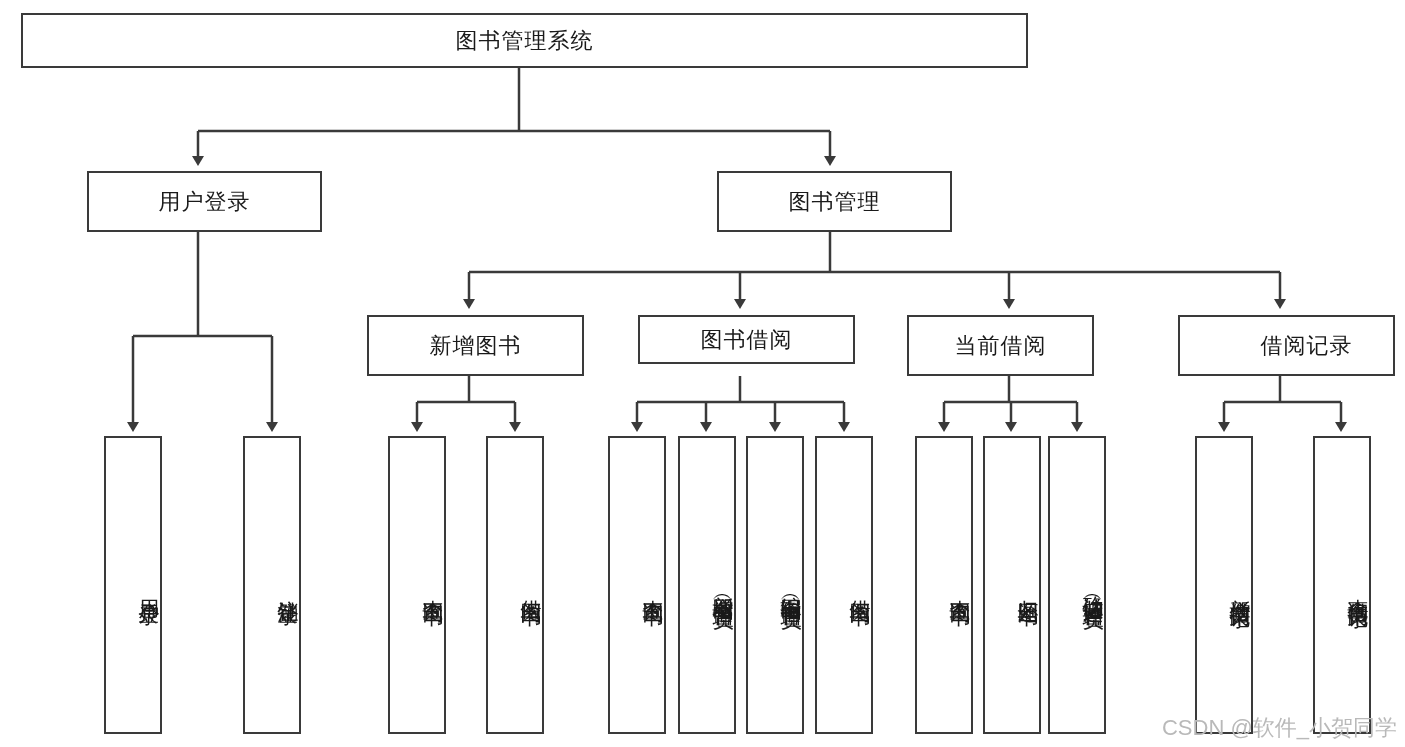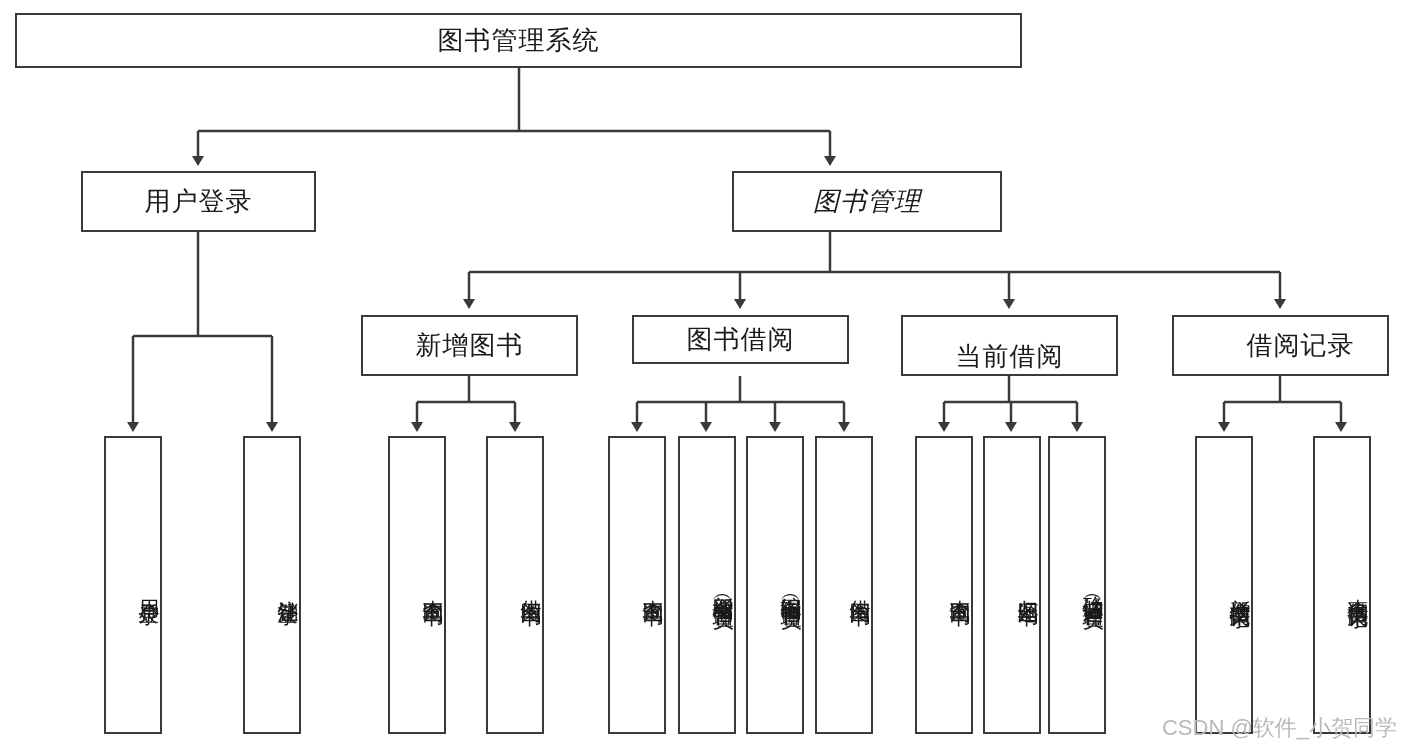--- a/index.html
+++ b/index.html
@@ -29,22 +29,23 @@
     box-sizing: border-box;
     border: 2px solid #3a3a3a;
     background: #ffffff;
     display: flex;
     align-items: center;
     justify-content: center;
     color: #1a1a1a;
     z-index: 2;
   }
   .node.horiz {
-    font-size: 26px;
+    font-size: 22px;
     letter-spacing: 1px;
+    margin-left: 6px;
   }
   .node.vert {
     writing-mode: vertical-rl;
     text-orientation: upright;
     font-size: 21px;
     letter-spacing: 2px;
     align-items: flex-start;
     justify-content: center;
     padding-top: 4px;
     line-height: 1.05;
@@ -121,31 +122,31 @@
     </g>
   </svg>
 
   <div class="node horiz" style="left:15px; top:13px; width:1007px; height:55px;">
     <span class="node-label">图书管理系统</span>
   </div>
 
   <div class="node horiz" style="left:81px; top:171px; width:235px; height:61px;">
     <span class="node-label">用户登录</span>
   </div>
-  <div class="node horiz" style="left:732px; top:171px; width:270px; height:61px;font-style:italic;">
+  <div class="node horiz" style="left:711px; top:171px; width:235px; height:61px;">
     <span class="node-label">图书管理</span>
   </div>
 
   <div class="node horiz" style="left:361px; top:315px; width:217px; height:61px;">
     <span class="node-label">新增图书</span>
   </div>
   <div class="node horiz" style="left:632px; top:315px; width:217px; height:49px;">
     <span class="node-label">图书借阅</span>
   </div>
-  <div class="node horiz" style="left:901px; top:315px; width:217px; height:61px;align-items:flex-end;">
+  <div class="node horiz" style="left:901px; top:315px; width:187px; height:61px;">
     <span class="node-label">当前借阅</span>
   </div>
   <div class="node horiz" style="left:1172px; top:315px; width:217px; height:61px;padding-left:40px;">
     <span class="node-label">借阅记录</span>
   </div>
 
   <div class="node vert" style="left:104px; top:436px; width:58px; height:298px;">
     <span class="node-label">用户登录</span>
   </div>
   <div class="node vert" style="left:243px; top:436px; width:58px; height:298px;">

